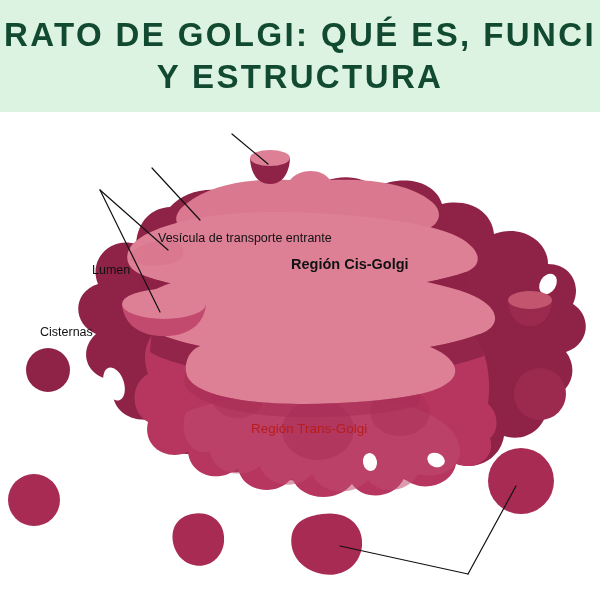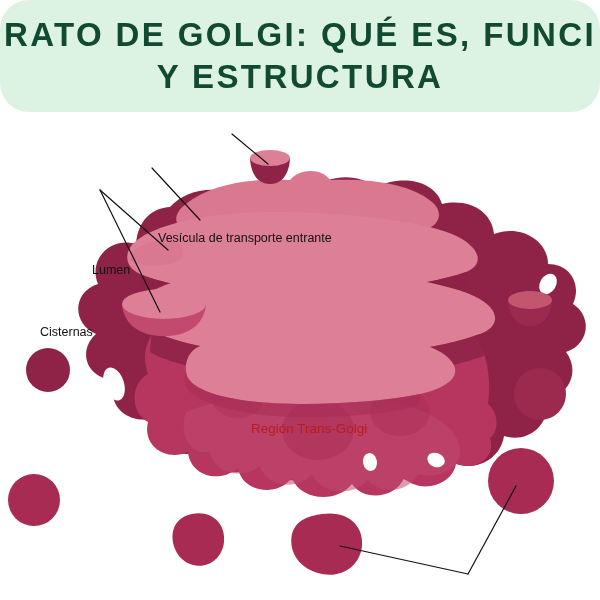--- a/index.html
+++ b/index.html
@@ -26,21 +26,20 @@
 
   
   #header-banner {
     position: absolute;
     left: 0;
     top: 0;
     width: 600px;
     height: 112px;
     background: #dcf3e1;
     overflow: hidden;
-    border-radius: 29px;
   }
   #header-title {
     position: absolute;
     left: 50%;
     top: 50%;
     transform: translate(-50%, -50%);
     width: 760px;
     text-align: center;
     color: #114a31;
     font-family: "Liberation Sans", sans-serif;
@@ -309,20 +308,21 @@
 
         <path d="M 468,462 L 340,434"></path>
 
         <path d="M 468,462 L 516,374"></path>
       </g>
 
     </svg>
 
     <div class="callout-label" id="label-vesicula-entrante">Vesícula de transporte entrante</div>
 
+    <div class="callout-label bold" id="label-region-cis">Región Cis-Golgi</div>
 
     <div class="callout-label" id="label-lumen">Lumen</div>
 
     <div class="callout-label" id="label-cisternas">Cisternas</div>
 
     <div class="callout-label on-dark" id="label-region-trans">Región Trans-Golgi</div>
 
   </div>
 </div>
 

